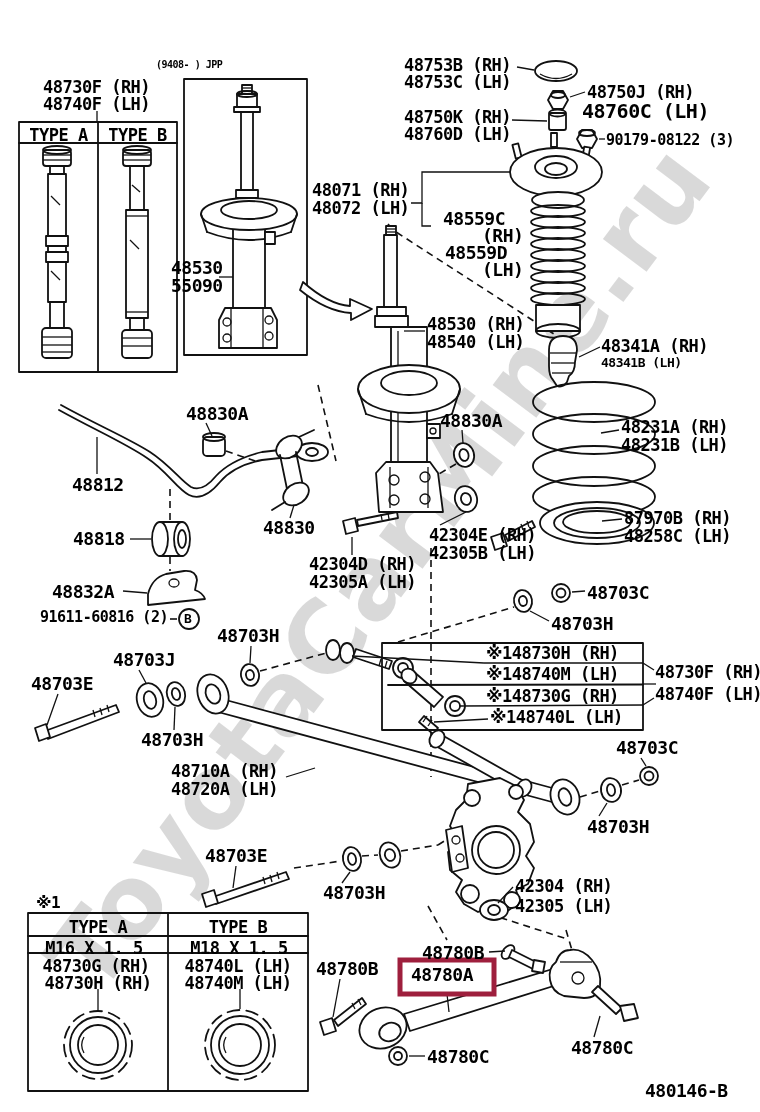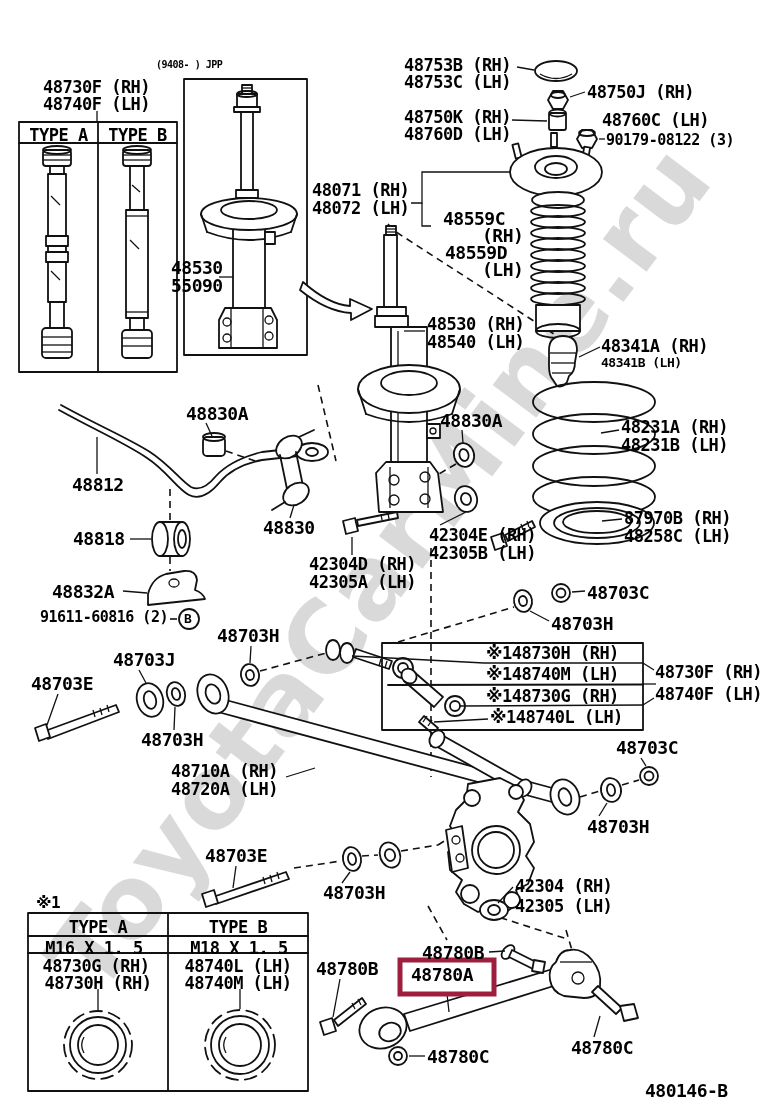--- a/index.html
+++ b/index.html
@@ -462,21 +462,21 @@
   <div class="tcell" style="left:168px;top:956px;width:140px">48740L (LH)</div>
   <div class="tcell" style="left:168px;top:973px;width:140px">48740M (LH)</div>
 
   <div id="labels">
       <div class="lbl" style="left: 43px; top: 79px; font-size: 17px;">48730F (RH)</div>
       <div class="lbl" style="left: 43px; top: 96px; font-size: 17px;">48740F (LH)</div>
       <div class="lbl" style="left: 156px; top: 60px; font-size: 10px;">(9408-     ) JPP</div>
       <div class="lbl" style="left: 404px; top: 57px; font-size: 17px;">48753B (RH)</div>
       <div class="lbl" style="left: 404px; top: 74px; font-size: 17px;">48753C (LH)</div>
       <div class="lbl" style="left: 587px; top: 84px; font-size: 17px;">48750J (RH)</div>
-      <div class="lbl" style="left: 602px; top: 101px; font-size: 17px; margin-top: 11px;">48760C (LH)</div>
+      <div class="lbl" style="left: 582px; top: 101px; font-size: 20px;">48760C (LH)</div>
       <div class="lbl" style="left: 404px; top: 109px; font-size: 17px;">48750K (RH)</div>
       <div class="lbl" style="left: 404px; top: 126px; font-size: 17px;">48760D (LH)</div>
       <div class="lbl" style="left: 606px; top: 133px; font-size: 15px;">90179-08122 (3)</div>
       <div class="lbl" style="left: 312px; top: 182px; font-size: 17px;">48071 (RH)</div>
       <div class="lbl" style="left: 312px; top: 200px; font-size: 17px;">48072 (LH)</div>
       <div class="lbl" style="left: 443px; top: 210px;">48559C</div>
       <div class="lbl" style="left: 482px; top: 227px;">(RH)</div>
       <div class="lbl" style="left: 445px; top: 244px;">48559D</div>
       <div class="lbl" style="left: 482px; top: 261px;">(LH)</div>
       <div class="lbl" style="left: 171px; top: 259px;">48530</div>

